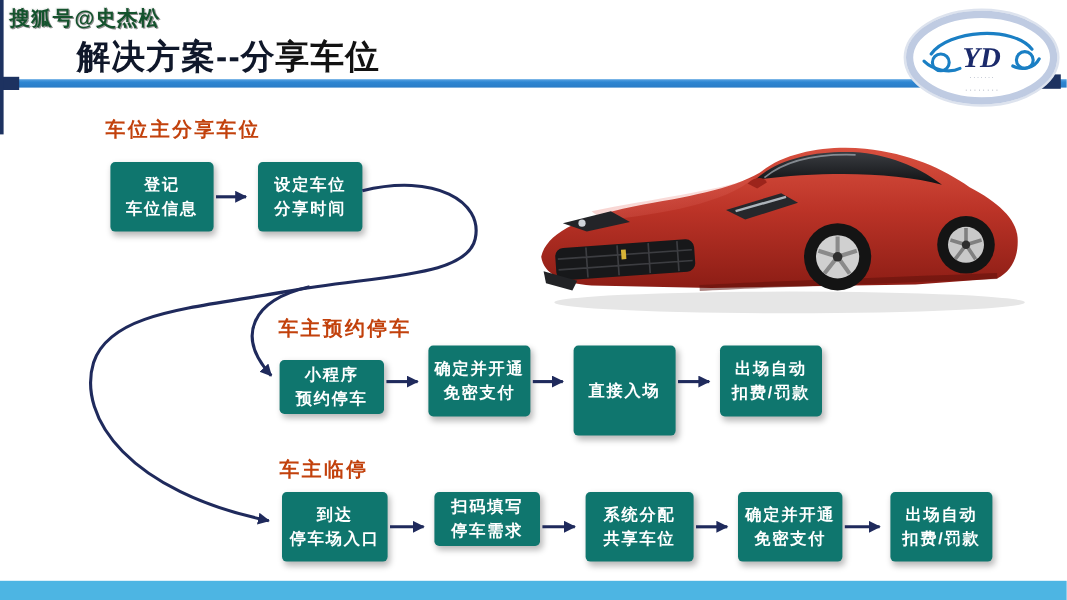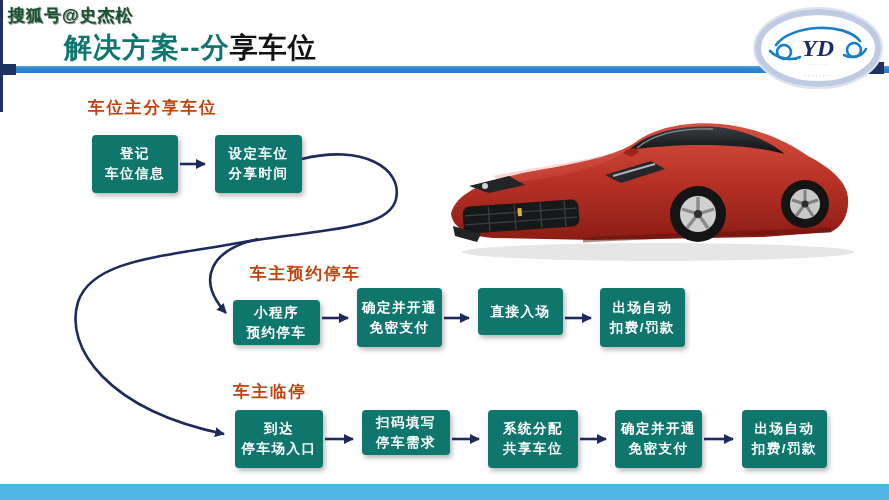--- a/index.html
+++ b/index.html
@@ -10,21 +10,21 @@
   }
   .abs{ position:absolute; }
 
   
   .watermark{
     left:8px; top:4px; font-size:17px; font-weight:bold;
     color:#14532d; letter-spacing:1px;
     text-shadow:1px 1px 0 #8f8f8f,-1px -1px 0 #f4f4f4,0 0 1px #777;
   }
   .page-title{ left:64px; top:29px; font-size:28px; font-weight:bold; letter-spacing:1px; white-space:nowrap;}
-  .title-accent{ color:#0f766e; }
+  .title-accent{ color:#0f172a; }
   .title-rest{ color:#121212; }
   .header-rule{ left:0; top:66px; width:889px; height:7px; background:linear-gradient(#5aa4e2,#2e86d2 35%,#2a7cc6); }
   .rule-cap-left{ left:0; top:64px; width:16px; height:11px; background:#1d3260; }
   .rule-cap-right{ left:853px; top:62px; width:31px; height:12px; background:#1d3260; }
   .left-edge-bar{ left:0; top:0; width:3px; height:112px; background:#1d3260; }
   .bottom-bar{ left:0; top:484px; width:889px; height:16px; background:#4db5e3; }
 
   
   .flow-heading{ font-size:16.5px; font-weight:bold; color:#c2410c; letter-spacing:2px; white-space:nowrap; }
   .flow-box{
@@ -125,41 +125,41 @@
     <path d="M 96 52 C 104 56, 114 54, 118 46"></path>
     <circle cx="36" cy="49" r="7"></circle>
     <circle cx="106" cy="47" r="7"></circle>
   </g>
   <text x="70" y="53" text-anchor="middle" font-family="Liberation Serif, DejaVu Serif, serif" font-style="italic" font-weight="bold" font-size="24" fill="#1b2a6b">YD</text>
   <text x="70" y="63" text-anchor="middle" font-size="5" fill="#8a93a8">· · · · · · ·</text>
   <text x="70" y="74" text-anchor="middle" font-size="6" fill="#7c8699">· · · ·  · · · ·</text>
 </svg>
 
 <div class="abs flow-heading" style="left:88px;top:97px">车位主分享车位</div>
-<div class="abs flow-heading" style="left:250px;top:263px">车主预约停车</div>
+<div class="abs flow-heading" style="left:232px;top:263px">车主预约停车</div>
 <div class="abs flow-heading" style="left:233px;top:381px">车主临停</div>
 
 <div class="abs flow-box" style="left:92px;top:135px;width:86px;height:58px">
     <span>登记</span>
     <span>车位信息</span>
   </div>
 <div class="abs flow-box" style="left:215px;top:135px;width:87px;height:58px">
     <span>设定车位</span>
     <span>分享时间</span>
   </div>
 
 <div class="abs flow-box" style="left:233px;top:300px;width:87px;height:45px">
     <span>小程序</span>
     <span>预约停车</span>
   </div>
 <div class="abs flow-box" style="left:357px;top:288px;width:85px;height:59px">
     <span>确定并开通</span>
     <span>免密支付</span>
   </div>
-<div class="abs flow-box" style="left:478px;top:288px;width:85px;height:47px">
+<div class="abs flow-box" style="left:478px;top:288px;width:85px;height:75px">
     <span>直接入场</span>
     <span></span>
   </div>
 <div class="abs flow-box" style="left:600px;top:288px;width:85px;height:59px">
     <span>出场自动</span>
     <span>扣费/罚款</span>
   </div>
 
 <div class="abs flow-box" style="left:235px;top:410px;width:88px;height:58px">
     <span>到达</span>

